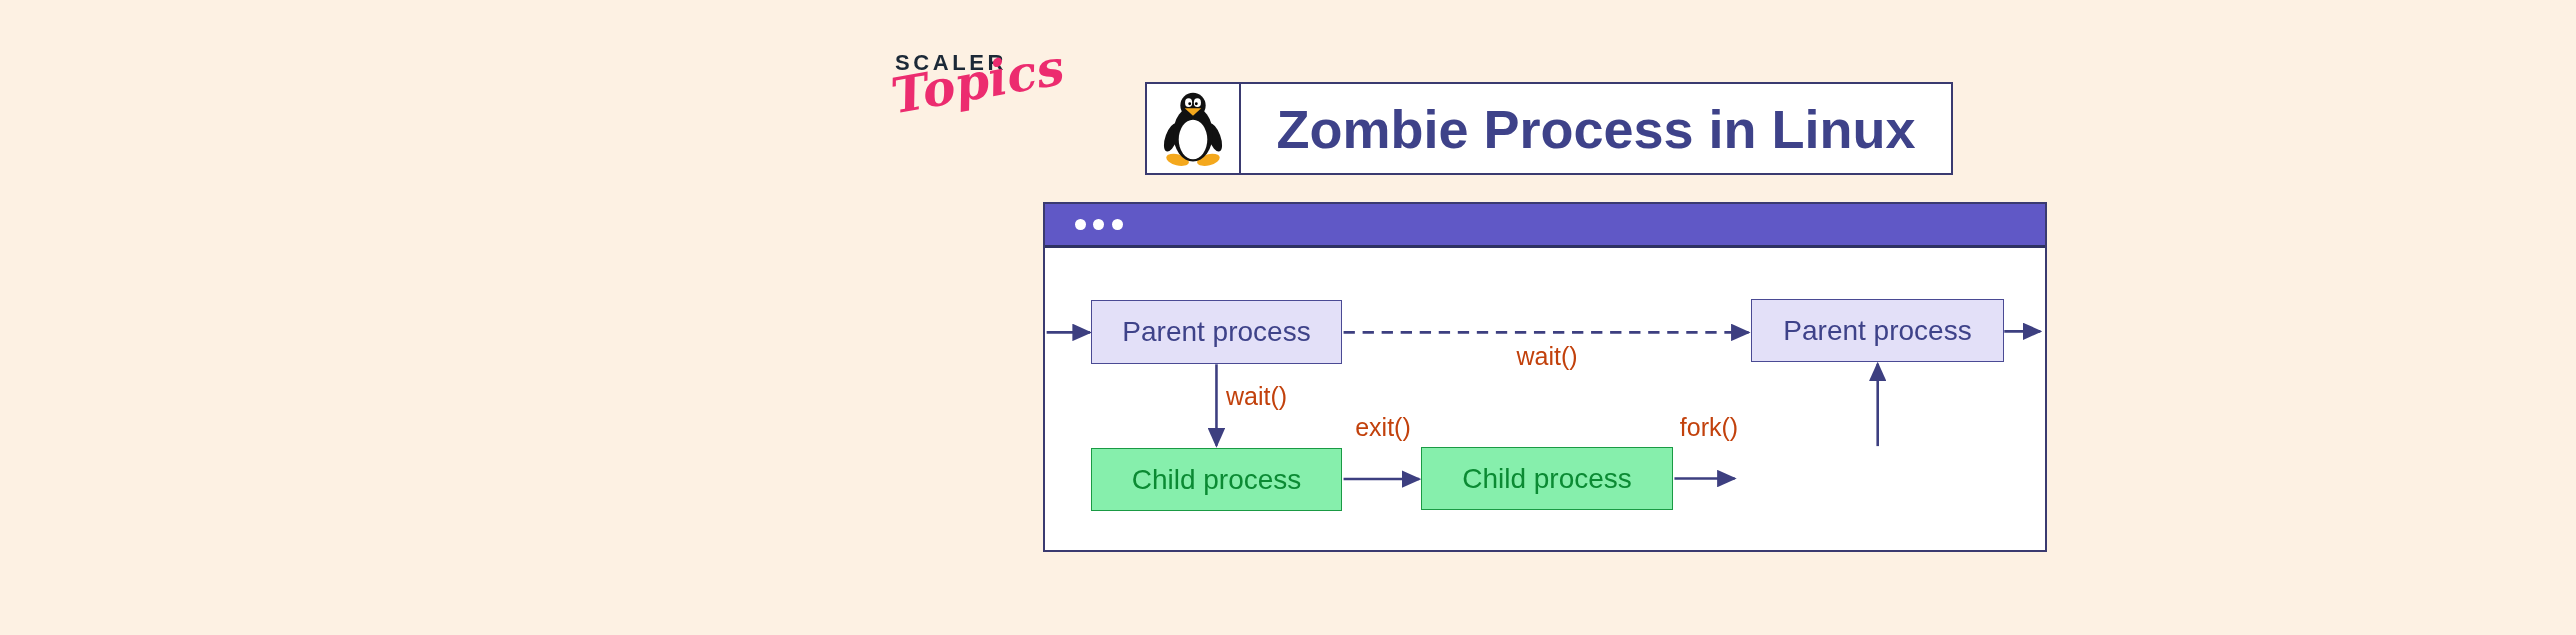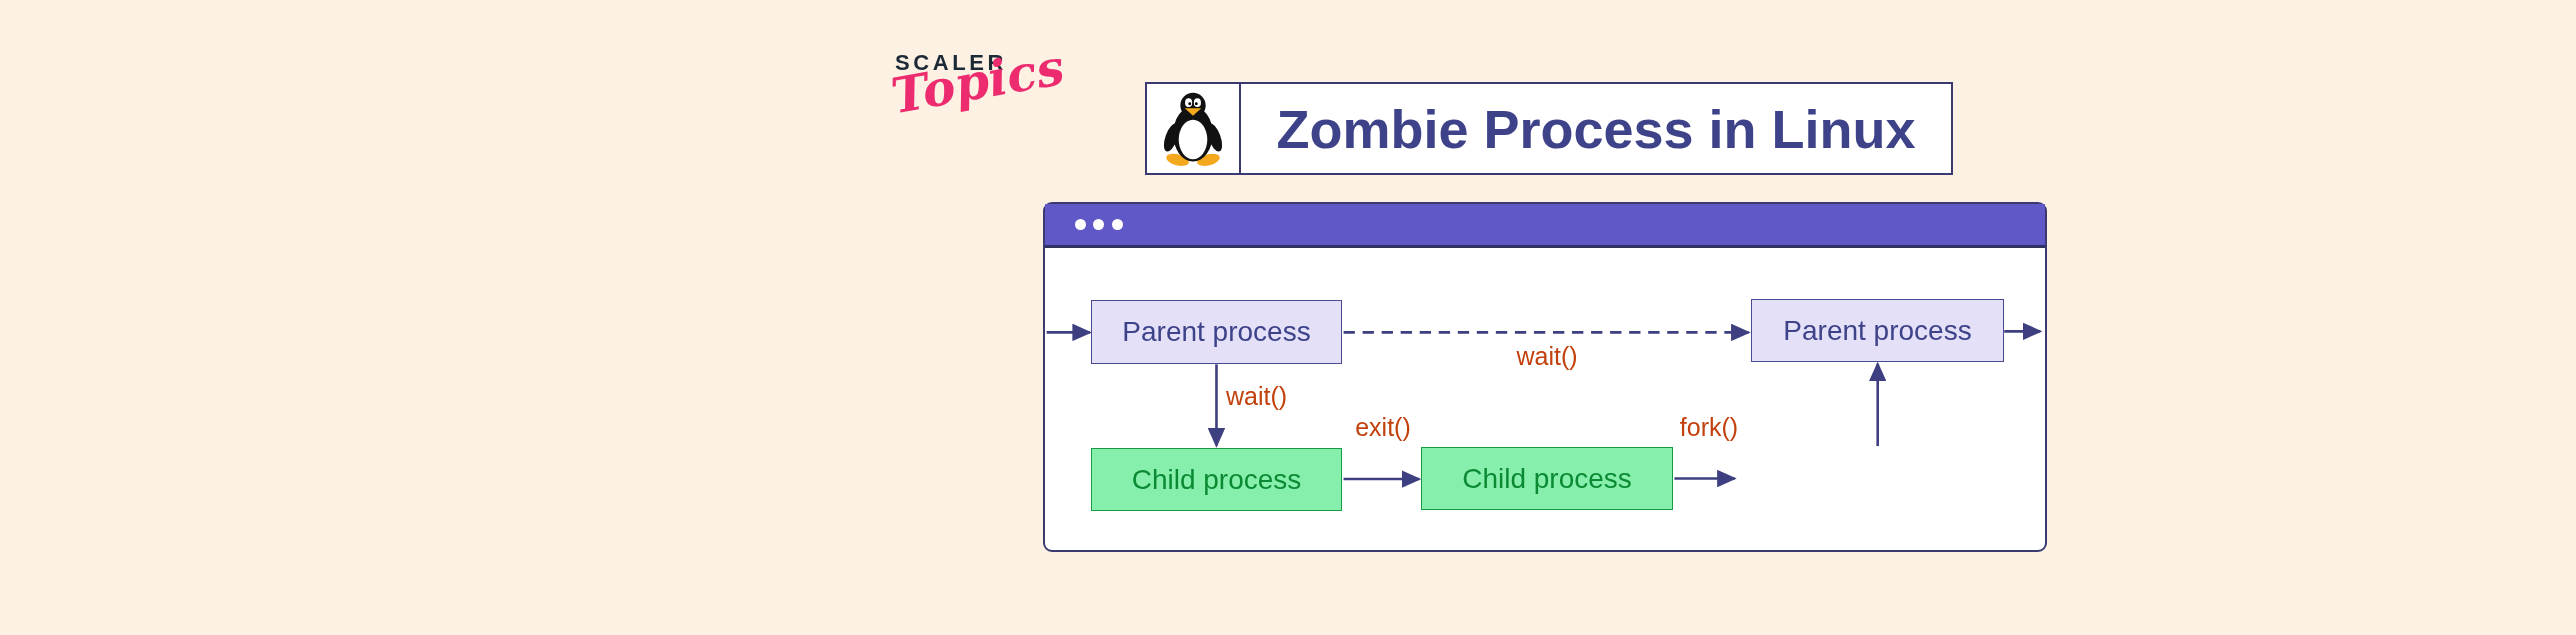--- a/index.html
+++ b/index.html
@@ -17,21 +17,21 @@
   .title-banner{position:absolute;left:1145px;top:82px;width:808px;height:93px;
                 background:#ffffff;border:2.1px solid #3a3a70;box-sizing:border-box;
                 display:flex;align-items:stretch;}
   .banner-icon-cell{width:92px;border-right:2.1px solid #3a3a70;display:flex;
                     align-items:center;justify-content:center;}
   .banner-title{flex:1;display:flex;align-items:center;justify-content:center;
                 font-size:54px;font-weight:bold;color:#3e4289;}
 
   
   .window{position:absolute;left:1043px;top:202px;width:1004px;height:350px;
-          background:#ffffff;border:2.6px solid #3a3a70;box-sizing:border-box;border-radius:9px;}
+          background:#ffffff;border:2.6px solid #3a3a70;box-sizing:border-box;border-radius:0;}
   .titlebar{position:absolute;left:0;top:0;right:0;height:41px;background:#6058c6;
             border-bottom:3.1px solid #2e3263;display:flex;align-items:center;padding-left:30px;gap:7.7px;}
   .dot{width:10.8px;height:10.8px;border-radius:50%;background:#ffffff;display:inline-block;}
   .window-body{position:absolute;left:0;top:44px;right:0;bottom:0;}
   .edges-layer{position:absolute;left:0;top:0;width:999px;height:300px;}
 
   .node{position:absolute;box-sizing:border-box;display:flex;align-items:center;
         justify-content:center;font-size:28px;}
   .node.parent{background:#e3e0f8;border:1.5px solid #4a4a94;color:#3e4289;}
   .node.child {background:#86efac;border:1.5px solid #1a9a44;color:#0b8a33;}

